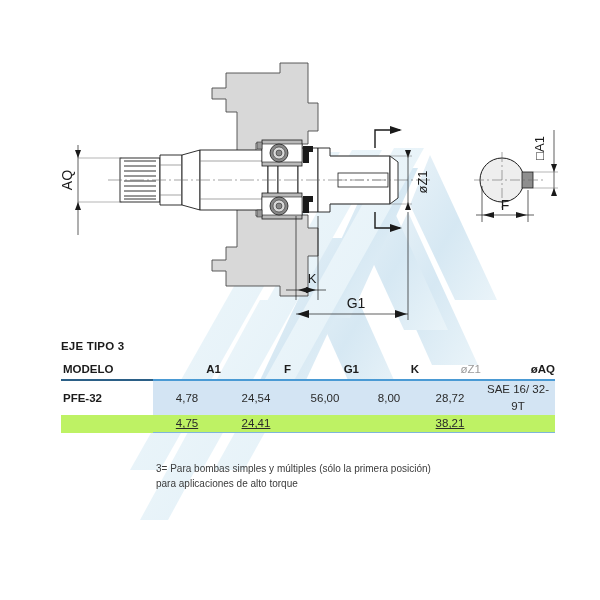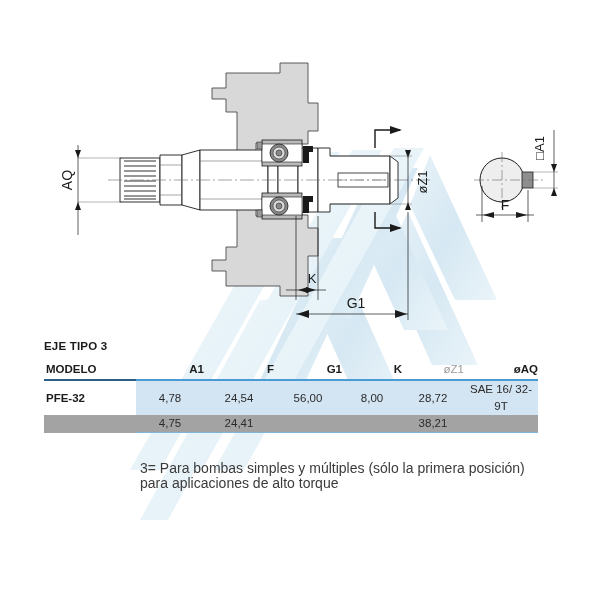--- a/index.html
+++ b/index.html
@@ -24,21 +24,21 @@
     pointer-events: none;
   }
   #drawing-layer {
     position: absolute;
     left: 0; top: 0;
     width: 600px; height: 600px;
   }
   
   #spec-section {
     position: absolute;
-    left: 44px;
+    left: 61px;
     top: 340px;
     width: 500px;
   }
   #eje-tipo-title {
     font-size: 11.5px;
     font-weight: bold;
     color: #1b1b1b;
     letter-spacing: 0.2px;
     margin: 0 0 9px 0;
   }
@@ -75,36 +75,37 @@
     background: #d3e4f3;
   }
   tbody#spec-body tr.row-primary td.col-modelo {
     background: #ffffff;
     font-weight: bold;
     text-align: left;
     padding-left: 2px;
     color: #1b1b1b;
   }
   tbody#spec-body tr.row-secondary td {
-    background: #a3a3a3;
+    background: #bef264;
     border-bottom: 1.5px solid #7fb5db;
+    text-decoration: underline;
   }
   tbody#spec-body tr.row-secondary td.col-modelo {
     border-bottom: none;
   }
   tbody#spec-body td {
     text-align: center;
     color: #2a2a2a;
   }
   td.cell-aq, th.col-aq { text-align: center; }
   #footnote {
     position: absolute;
-    left: 140px;
+    left: 156px;
     top: 461px;
-    font-size: 14px;
+    font-size: 10px;
     line-height: 15px;
     color: #3b3b3b;
     width: 340px;
   }
   #footnote div { white-space: nowrap; }
   
 </style>
 </head>
 <body>
 

